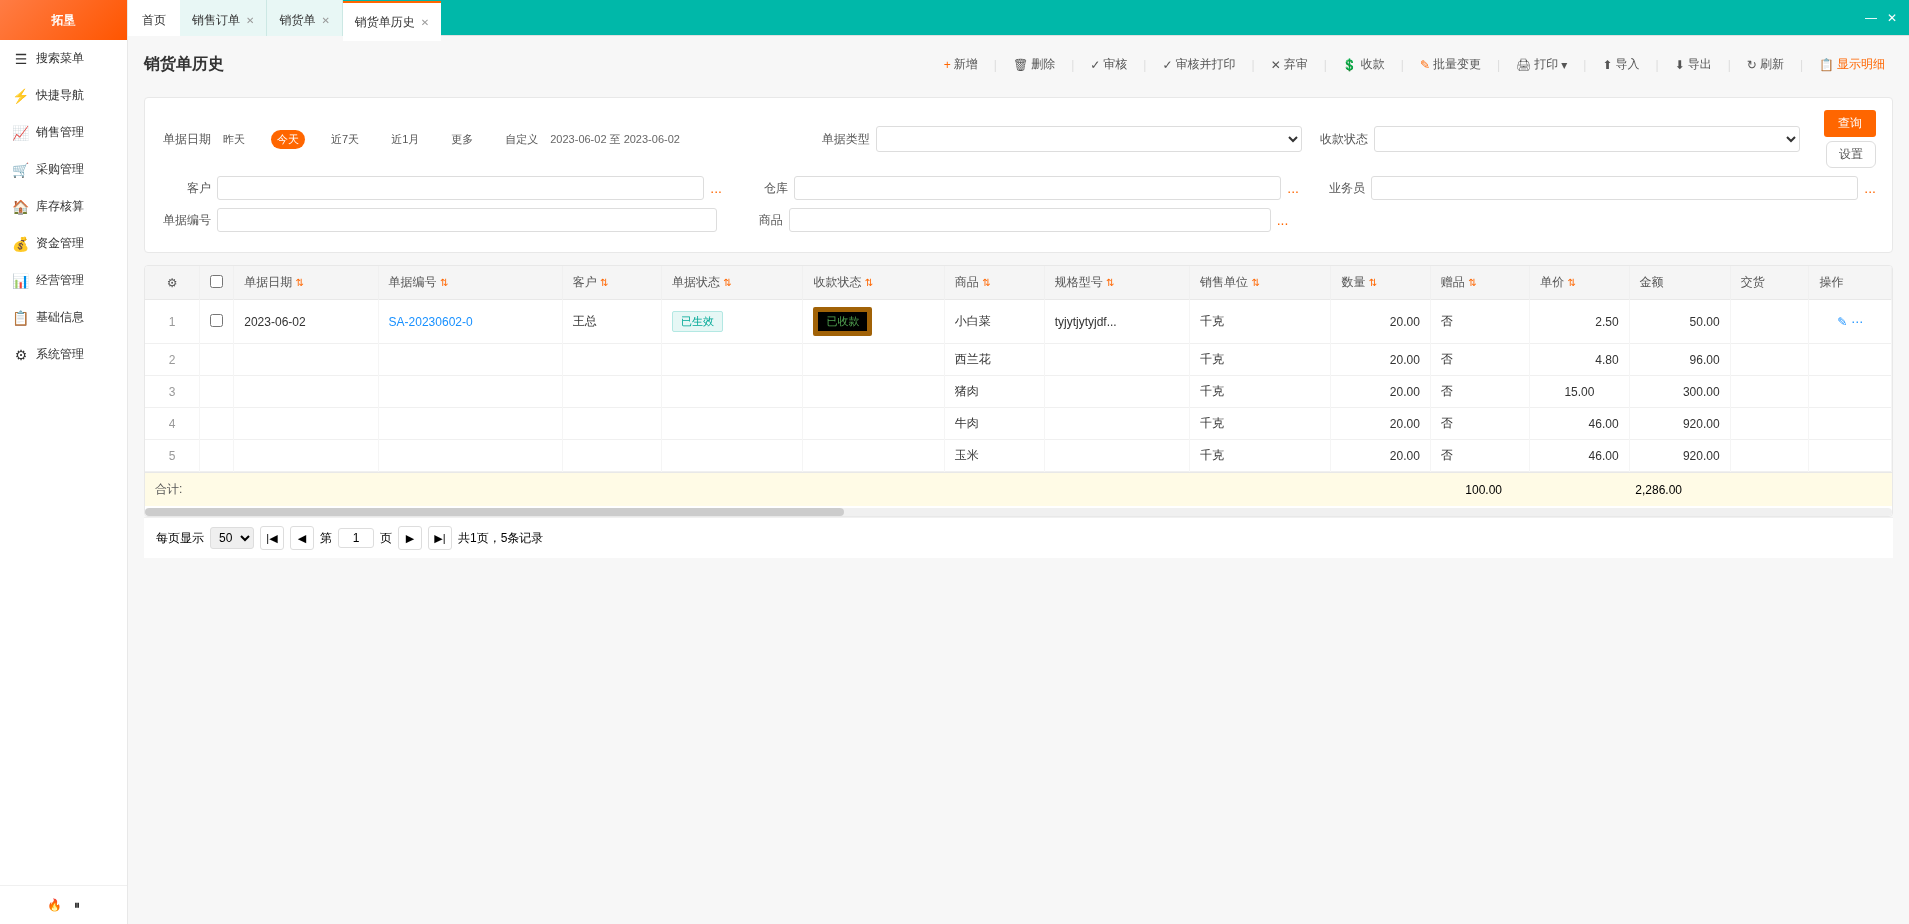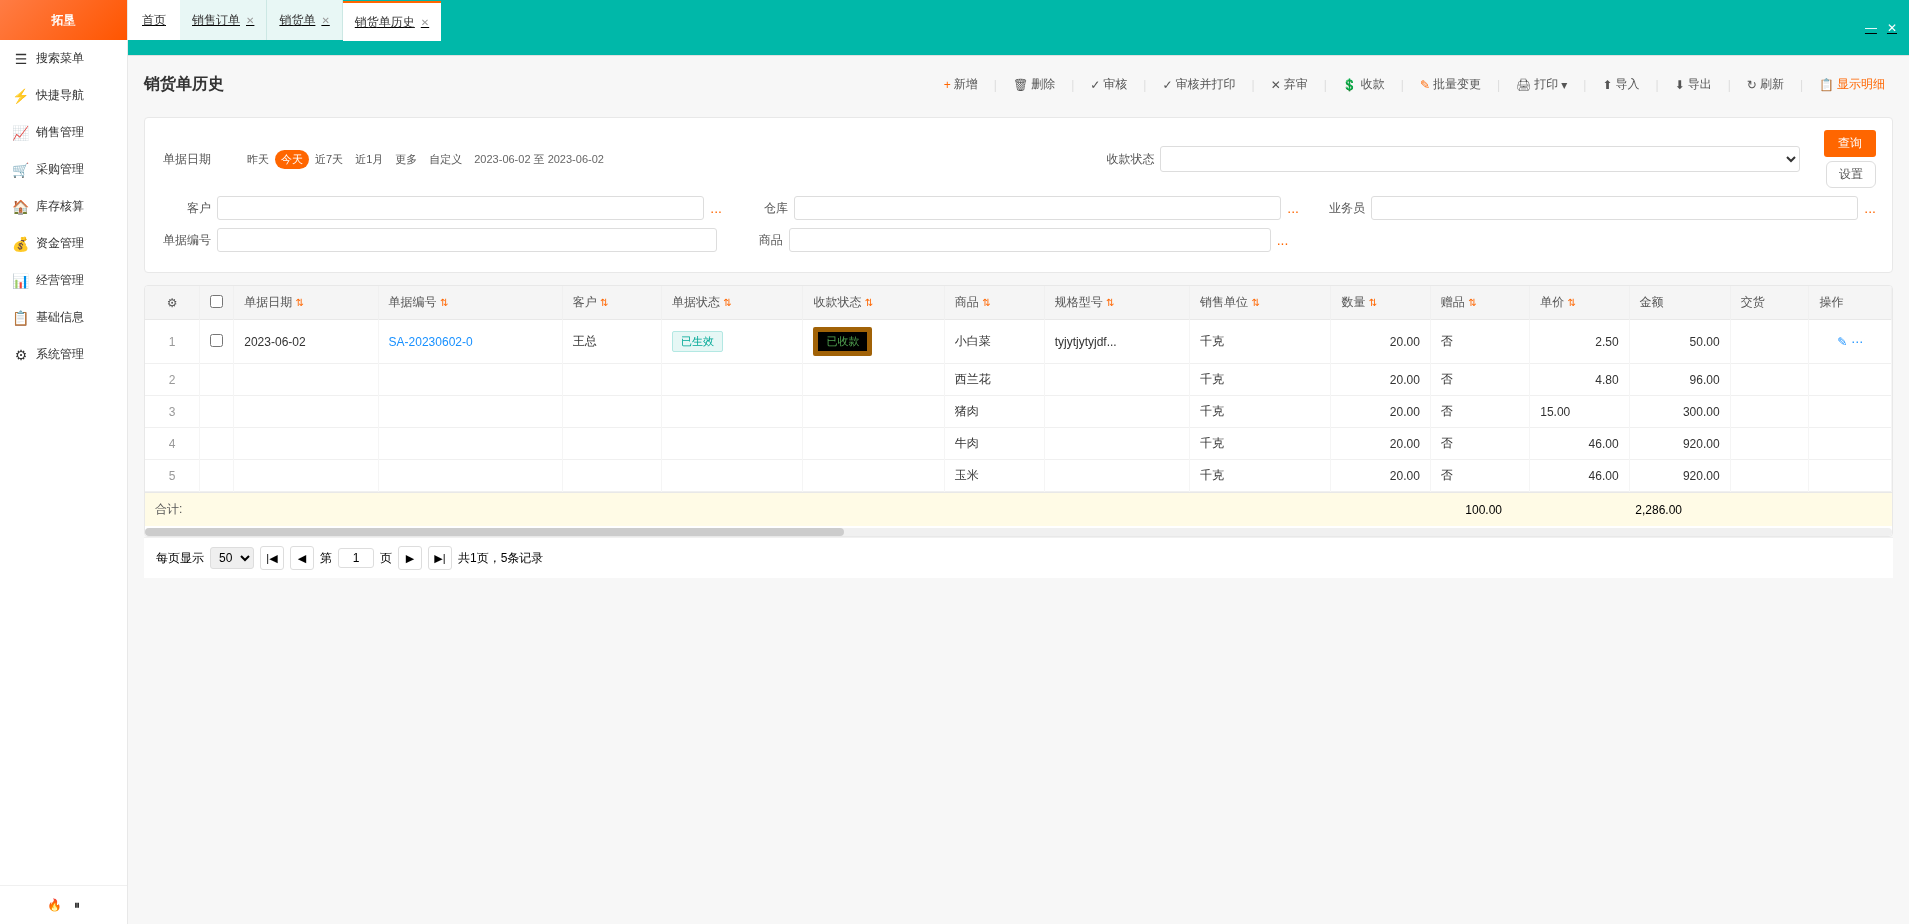--- a/index.html
+++ b/index.html
@@ -37,26 +37,25 @@
       margin-top: auto;
       border-top: 1px solid #f0f0f0;
       padding: 8px 0;
     }
 
     
     .main { flex: 1; display: flex; flex-direction: column; overflow: hidden; }
 
     
     .tabs {
-      height: 56px;
+      height: 36px;
       background: #fff;
       border-bottom: 1px solid #e0e0e0;
       display: flex;
       align-items: flex-end;
-      text-decoration: underline;
     }
     .tab {
       height: 36px;
       padding: 0 14px;
       display: flex;
       align-items: center;
       cursor: pointer;
       border: 1px solid transparent;
       border-bottom: none;
       color: #555;
@@ -156,22 +155,21 @@
       padding: 4px 8px;
       flex: 1;
       font-size: 12px;
       color: #333;
       background: #fff;
       cursor: pointer;
     }
     .date-group {
       display: flex;
       align-items: flex-start;
-      gap: 0;
-      margin-left: 24px;
+      gap: 20px;
     }
     .date-tag {
       padding: 2px 6px;
       border-radius: 2px;
       cursor: pointer;
       color: #555;
       font-size: 11px;
     }
     .date-tag.active {
       background: #ff6600;
@@ -467,20 +465,26 @@
             <span class="date-tag">昨天</span>
             <span class="date-tag active">今天</span>
             <span class="date-tag">近7天</span>
             <span class="date-tag">近1月</span>
             <span class="date-tag">更多</span>
             <span class="date-tag">自定义</span>
           </div>
           <span class="date-range">2023-06-02 至 2023-06-02</span>
         </div>
         <div class="filter-item" style="flex:1.5;">
+          <span class="filter-label">单据类型</span>
+          <select class="filter-select" style="min-width:160px;">
+            <option></option>
+          </select>
+        </div>
+        <div class="filter-item" style="flex:1.5;">
           <span class="filter-label">收款状态</span>
           <select class="filter-select" style="min-width:160px;">
             <option></option>
           </select>
         </div>
         <div style="display:flex; flex-direction:column; gap:4px; align-items:flex-end; margin-left:8px;">
           <button class="btn-query">查询</button>
           <button class="btn-setting">设置</button>
         </div>
       </div>
@@ -647,21 +651,21 @@
       
     </td>
     <td>
       
     </td>
     <td>猪肉</td>
     <td></td>
     <td>千克</td>
     <td style="text-align:right;">20.00</td>
     <td>否</td>
-    <td style="text-align:left;">15.00</td>
+    <td style="text-align:center;">15.00</td>
     <td style="text-align:right;">300.00</td>
     <td></td>
     <td style="text-align:center;">
       
     </td>
   </tr>
             <tr>
     <td style="text-align:center; color:#999;">4</td>
     <td class="checkbox-col" style="text-align:center;">
       

